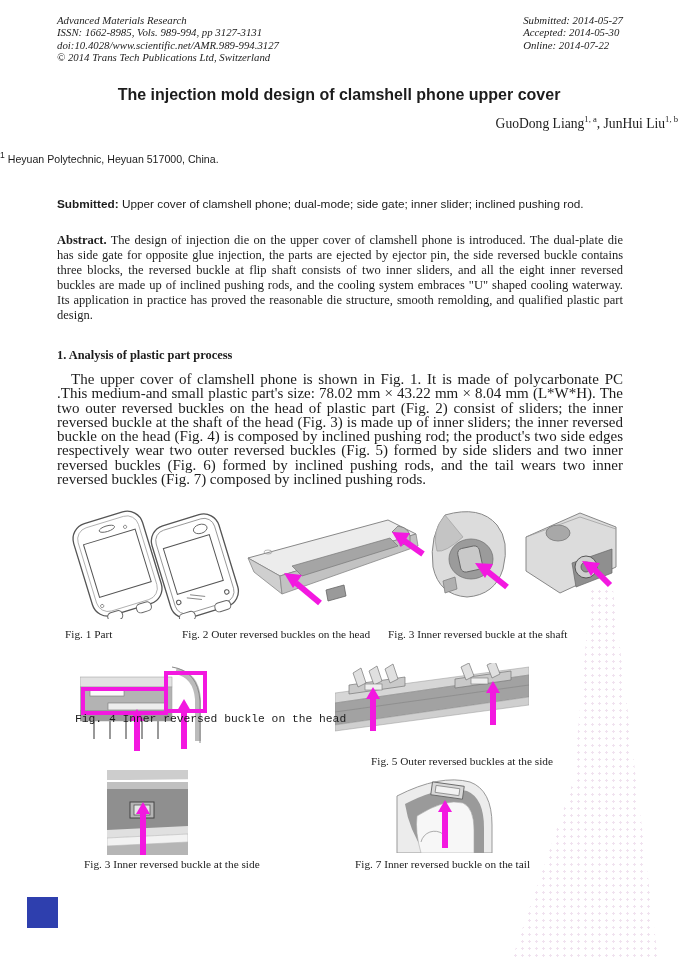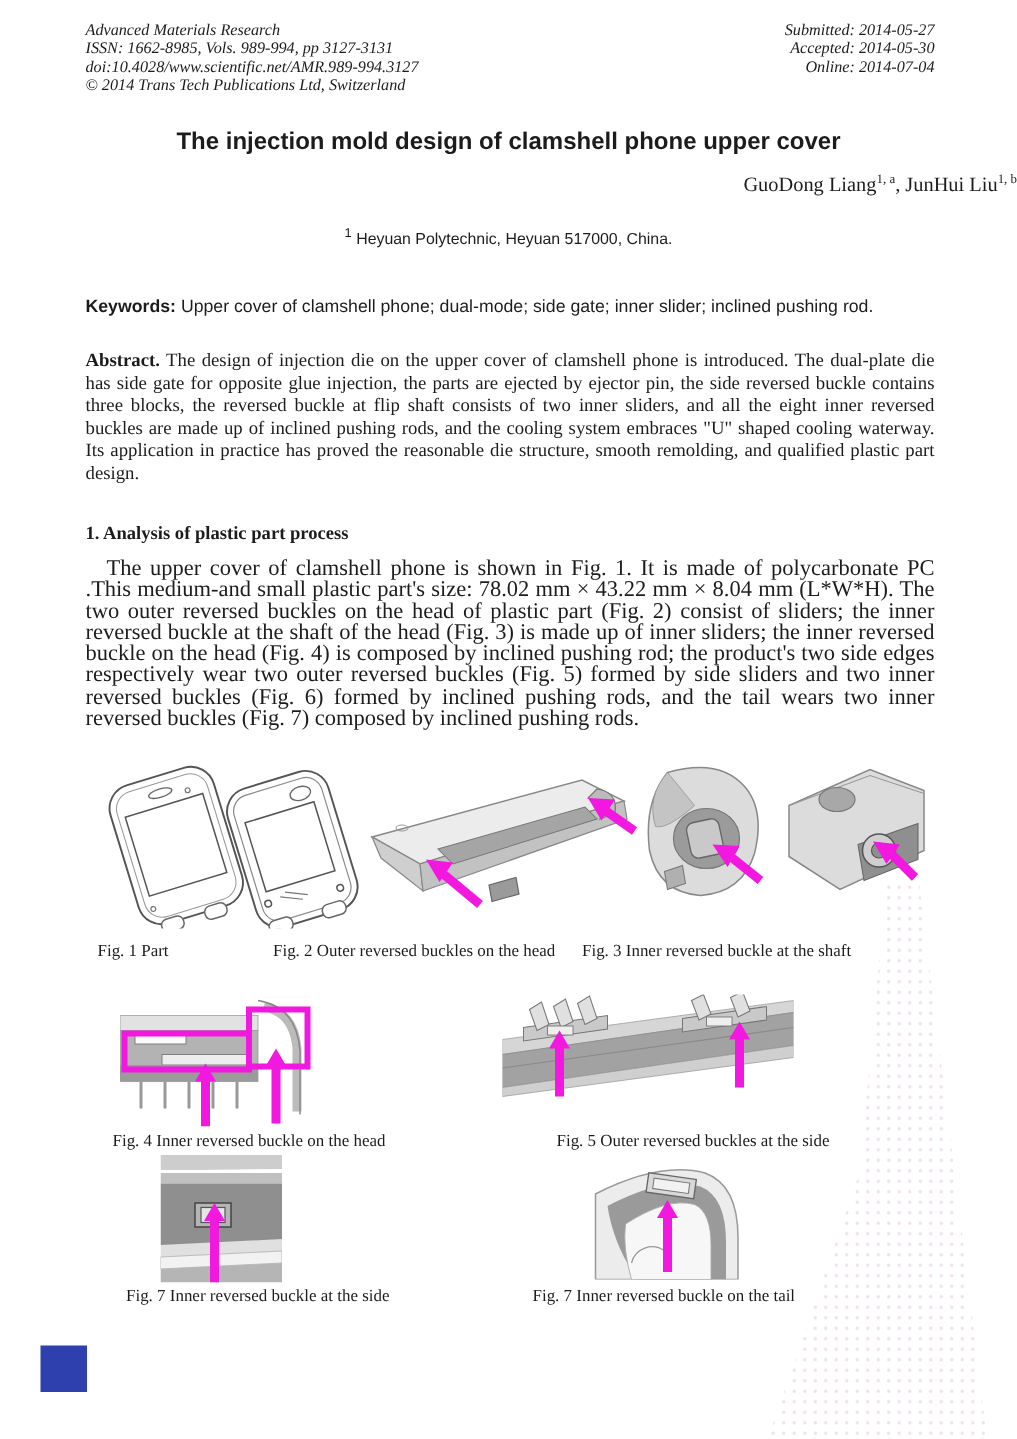--- a/index.html
+++ b/index.html
@@ -2,29 +2,29 @@
 <html><head>
 <meta charset="utf-8">
 <style>
   html,body{margin:0;padding:0;background:#ffffff;}
   .page{position:relative;width:678px;height:959px;background:#fff;overflow:hidden;
         font-family:"Liberation Serif",serif;color:#1c1c1c;}
 
   
   .jheader{position:absolute;top:14px;left:57px;width:566px;display:flex;
            justify-content:space-between;font-style:italic;font-size:10.8px;line-height:12.4px;}
-  .jheader .hr{text-align:right;}
+  .jheader .hr{text-align:left;}
 
   
   .ptitle{position:absolute;top:86px;left:0;width:100%;text-align:center;
           font-family:"Liberation Sans",sans-serif;font-weight:bold;font-size:16px;}
   .authors{position:absolute;top:114px;left:0;width:100%;text-align:right;
            font-family:Liberation Serif, serif;font-size:13.6px;}
   .authors sup,.affil sup,.emails sup{font-size:8.6px;}
-  .affil{position:absolute;top:150px;left:0;width:100%;text-align:center;
+  .affil{position:absolute;top:150px;left:0;width:100%;
          font-family:"Liberation Sans",sans-serif;font-size:10.6px;}
   .emails{position:absolute;top:169px;left:0;width:100%;text-align:center;
           font-family:"Liberation Sans",sans-serif;font-size:10.6px;}
 
   
   .keywords{position:absolute;top:197px;left:57px;width:566px;text-align:justify;
             font-family:"Liberation Sans",sans-serif;font-size:11.8px;line-height:14.6px;}
   .keywords b{font-weight:bold;}
   .abstract{position:absolute;top:233px;left:57px;width:566px;text-align:justify;
             font-size:12.5px;line-height:15.1px;}
@@ -53,29 +53,29 @@
   <div class="jheader">
     <div class="hl">
       <div>Advanced Materials Research</div>
       <div>ISSN: 1662-8985, Vols. 989-994, pp 3127-3131</div>
       <div>doi:10.4028/www.scientific.net/AMR.989-994.3127</div>
       <div>© 2014 Trans Tech Publications Ltd, Switzerland</div>
     </div>
     <div class="hr">
       <div>Submitted: 2014-05-27</div>
       <div>Accepted: 2014-05-30</div>
-      <div>Online: 2014-07-04</div>
+      <div>Online: 2014-07-22</div>
     </div>
   </div>
 
   <div class="ptitle">The injection mold design of clamshell phone upper cover</div>
   <div class="authors"><span>GuoDong Liang</span><sup>1, a</sup><span>, </span><span>JunHui Liu</span><sup>1, b</sup></div>
   <div class="affil"><sup>1</sup> <span>Heyuan Polytechnic, Heyuan 517000, China.</span></div>
 
-  <div class="keywords"><b>Keywords:</b> <span>Upper cover of clamshell phone; dual-mode; side gate; inner slider; inclined pushing rod.</span></div>
+  <div class="keywords"><b>Submitted:</b> <span>Upper cover of clamshell phone; dual-mode; side gate; inner slider; inclined pushing rod.</span></div>
   <div class="abstract"><b>Abstract.</b> <span>The design of injection die on the upper cover of clamshell phone is introduced. The dual-plate die has side gate for opposite glue injection, the parts are ejected by ejector pin, the side reversed buckle contains three blocks, the reversed buckle at flip shaft consists of two inner sliders, and all the eight inner reversed buckles are made up of inclined pushing rods, and the cooling system embraces "U" shaped cooling waterway. Its application in practice has proved the reasonable die structure, smooth remolding, and qualified plastic part design.</span></div>
 
   <div class="sechead">1. Analysis of plastic part process</div>
   <div class="bodypar">The upper cover of clamshell phone is shown in Fig. 1. It is made of polycarbonate PC .This medium-and small plastic part's size: 78.02 mm × 43.22 mm × 8.04 mm (L*W*H). The two outer reversed buckles on the head of plastic part (Fig. 2) consist of sliders; the inner reversed buckle at the shaft of the head (Fig. 3) is made up of inner sliders; the inner reversed buckle on the head (Fig. 4) is composed by inclined pushing rod; the product's two side edges respectively wear two outer reversed buckles (Fig. 5) formed by side sliders and two inner reversed buckles (Fig. 6) formed by inclined pushing rods, and the tail wears two inner reversed buckles (Fig. 7) composed by inclined pushing rods.</div>
 
   <svg class="fig" style="left:60px;top:505px;" width="185" height="114" viewBox="0 0 185 114">
     <g transform="rotate(-17 60 60)">
       <rect x="22" y="10" width="72" height="96" rx="16" fill="#fff" stroke="#555" stroke-width="1.3"></rect>
       <rect x="26.5" y="14.5" width="63" height="87" rx="12" fill="none" stroke="#9a9a9a" stroke-width="0.7"></rect>
       <ellipse cx="58" cy="21.5" rx="8" ry="2.8" fill="none" stroke="#666" stroke-width="0.9"></ellipse>
@@ -194,21 +194,21 @@
     <g>
       <line x1="38" y1="68" x2="38" y2="34" stroke="#f318e0" stroke-width="6"></line>
       <polygon points="31,36 45,36 38,24" fill="#f318e0"></polygon>
     </g>
     <g>
       <line x1="158" y1="62" x2="158" y2="28" stroke="#f318e0" stroke-width="6"></line>
       <polygon points="151,30 165,30 158,18" fill="#f318e0"></polygon>
     </g>
   </svg>
 
-  <div class="figcap" style="left:75px;top:755px;">Fig. 4 Inner reversed buckle on the head</div>
+  <div class="figcap" style="left:75px;top:713px;font-family:Liberation Mono, monospace;">Fig. 4 Inner reversed buckle on the head</div>
   <div class="figcap" style="left:371px;top:755px;">Fig. 5 Outer reversed buckles at the side</div>
 
   <svg class="fig" style="left:107px;top:770px;" width="81" height="85" viewBox="0 0 81 85">
     <rect x="0" y="0" width="81" height="10" fill="#cdcdcd"></rect>
     <line x1="0" y1="11" x2="81" y2="10" stroke="#ffffff" stroke-width="1.5"></line>
     <rect x="0" y="12" width="81" height="7" fill="#c0c0c0"></rect>
     <rect x="0" y="19" width="81" height="41" fill="#8f8f8f"></rect>
     <rect x="23" y="32" width="24" height="16" fill="#b5b5b5" stroke="#444" stroke-width="1"></rect>
     <rect x="27" y="35" width="16" height="10" fill="#e6e6e6" stroke="#555" stroke-width="0.8"></rect>
     <polygon points="0,60 81,56 81,64 0,68" fill="#e0e0e0"></polygon>
@@ -228,19 +228,19 @@
       <rect x="36" y="14" width="32" height="13" fill="#d8d8d8" stroke="#666" stroke-width="0.9"></rect>
       <rect x="40" y="17" width="24" height="7" fill="#f2f2f2" stroke="#777" stroke-width="0.7"></rect>
     </g>
     <path d="M26,72 a14,14 0 0 1 22,-8" fill="none" stroke="#999" stroke-width="0.8"></path>
     <g>
       <line x1="50" y1="78" x2="50" y2="40" stroke="#f318e0" stroke-width="6"></line>
       <polygon points="43,42 57,42 50,30" fill="#f318e0"></polygon>
     </g>
   </svg>
 
-  <div class="figcap" style="left:84px;top:858px;">Fig. 7 Inner reversed buckle at the side</div>
+  <div class="figcap" style="left:84px;top:858px;">Fig. 3 Inner reversed buckle at the side</div>
   <div class="figcap" style="left:355px;top:858px;">Fig. 7 Inner reversed buckle on the tail</div>
 
   <div class="watermark"></div>
   <div class="bluenote"></div>
 
 </div>
 
 </body></html>

